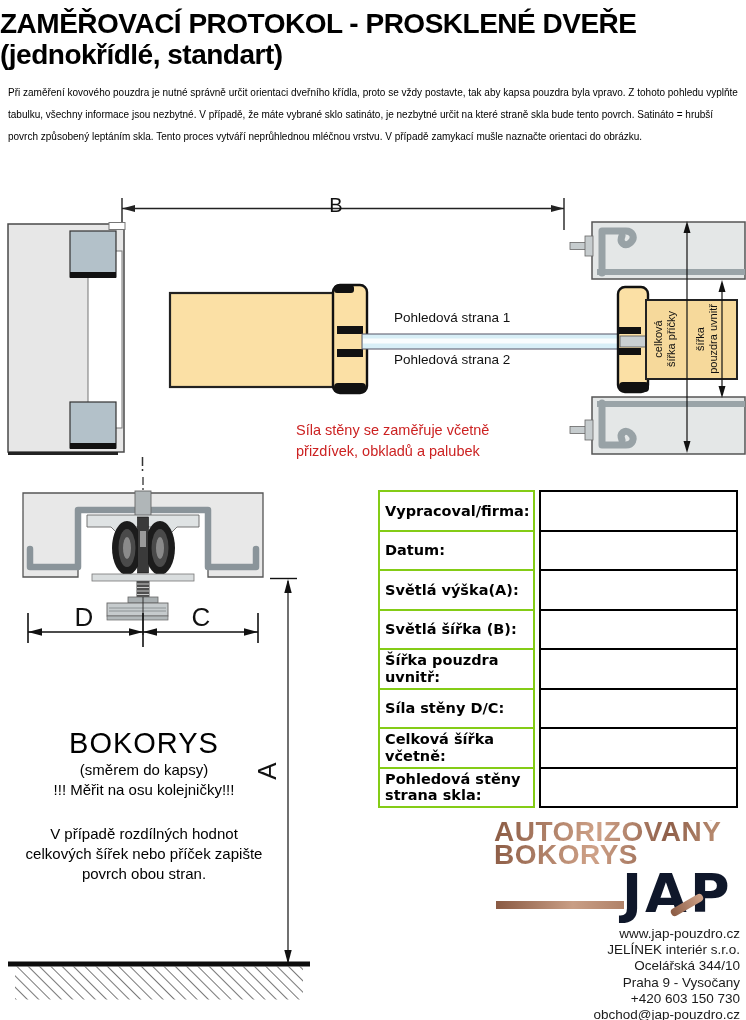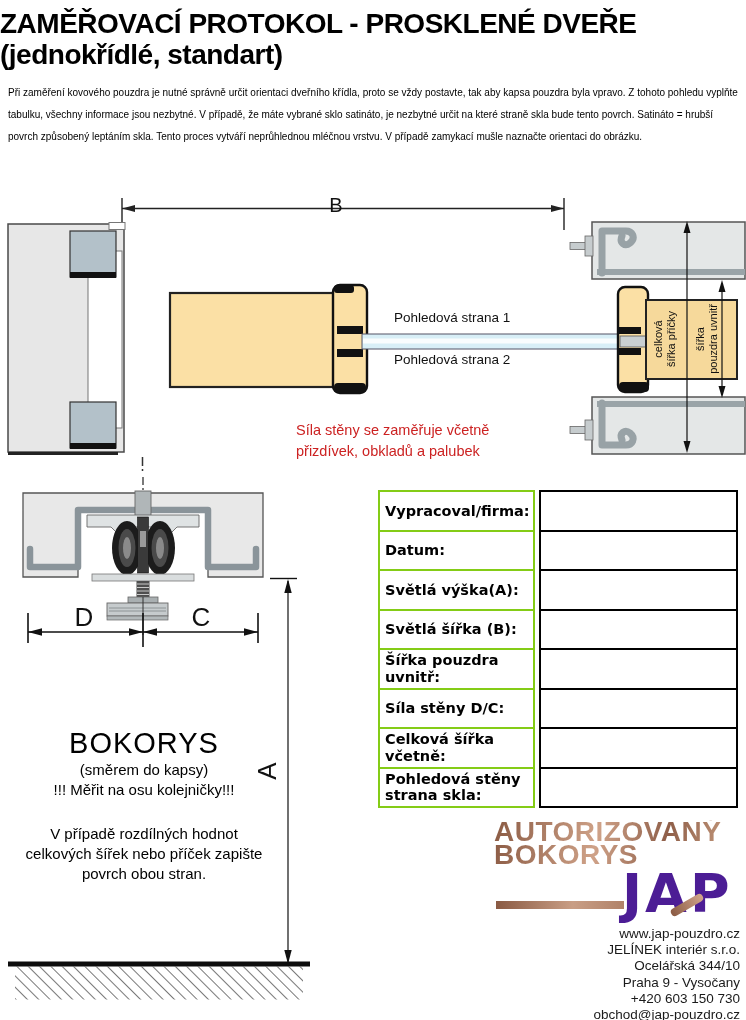--- a/index.html
+++ b/index.html
@@ -37,21 +37,21 @@
   .fvalue { flex:1; margin-left:4px; border:2px solid #000; box-sizing:border-box; background:#fff; }
 
   .auth { position:absolute; left:494px; top:820px; font-weight:bold; font-size:28px;
           line-height:23px; letter-spacing:0.5px;
           background:linear-gradient(100deg,#8a5a43 0%,#cfa288 45%,#8f5f49 75%,#c09478 100%);
           -webkit-background-clip:text; background-clip:text; color:transparent; }
   .auth-bar { position:absolute; left:496px; top:901px; width:128px; height:8px;
               background:linear-gradient(90deg,#8a5a43,#c99e85 60%,#b08269); }
   .jap { position:absolute; left:622px; top:864px; width:124px; height:62px;
          font-family:"DejaVu Sans",sans-serif; font-weight:bold; font-size:54px;
-         line-height:60px; color:#4c1d95; letter-spacing:3px; }
+         line-height:60px; color:#0f172a; letter-spacing:3px; }
   .jap-swoosh { position:absolute; left:47px; top:37px; width:36px; height:8px;
                 border-radius:4px; transform:rotate(-30deg);
                 background:linear-gradient(90deg,#8a5a43,#d2a68c); }
   .contact { position:absolute; right:6px; top:926px; text-align:right;
              font-size:13.5px; line-height:16.2px; color:#1a1a1a; }
 </style>
 </head>
 <body>
 
 <div class="page">

